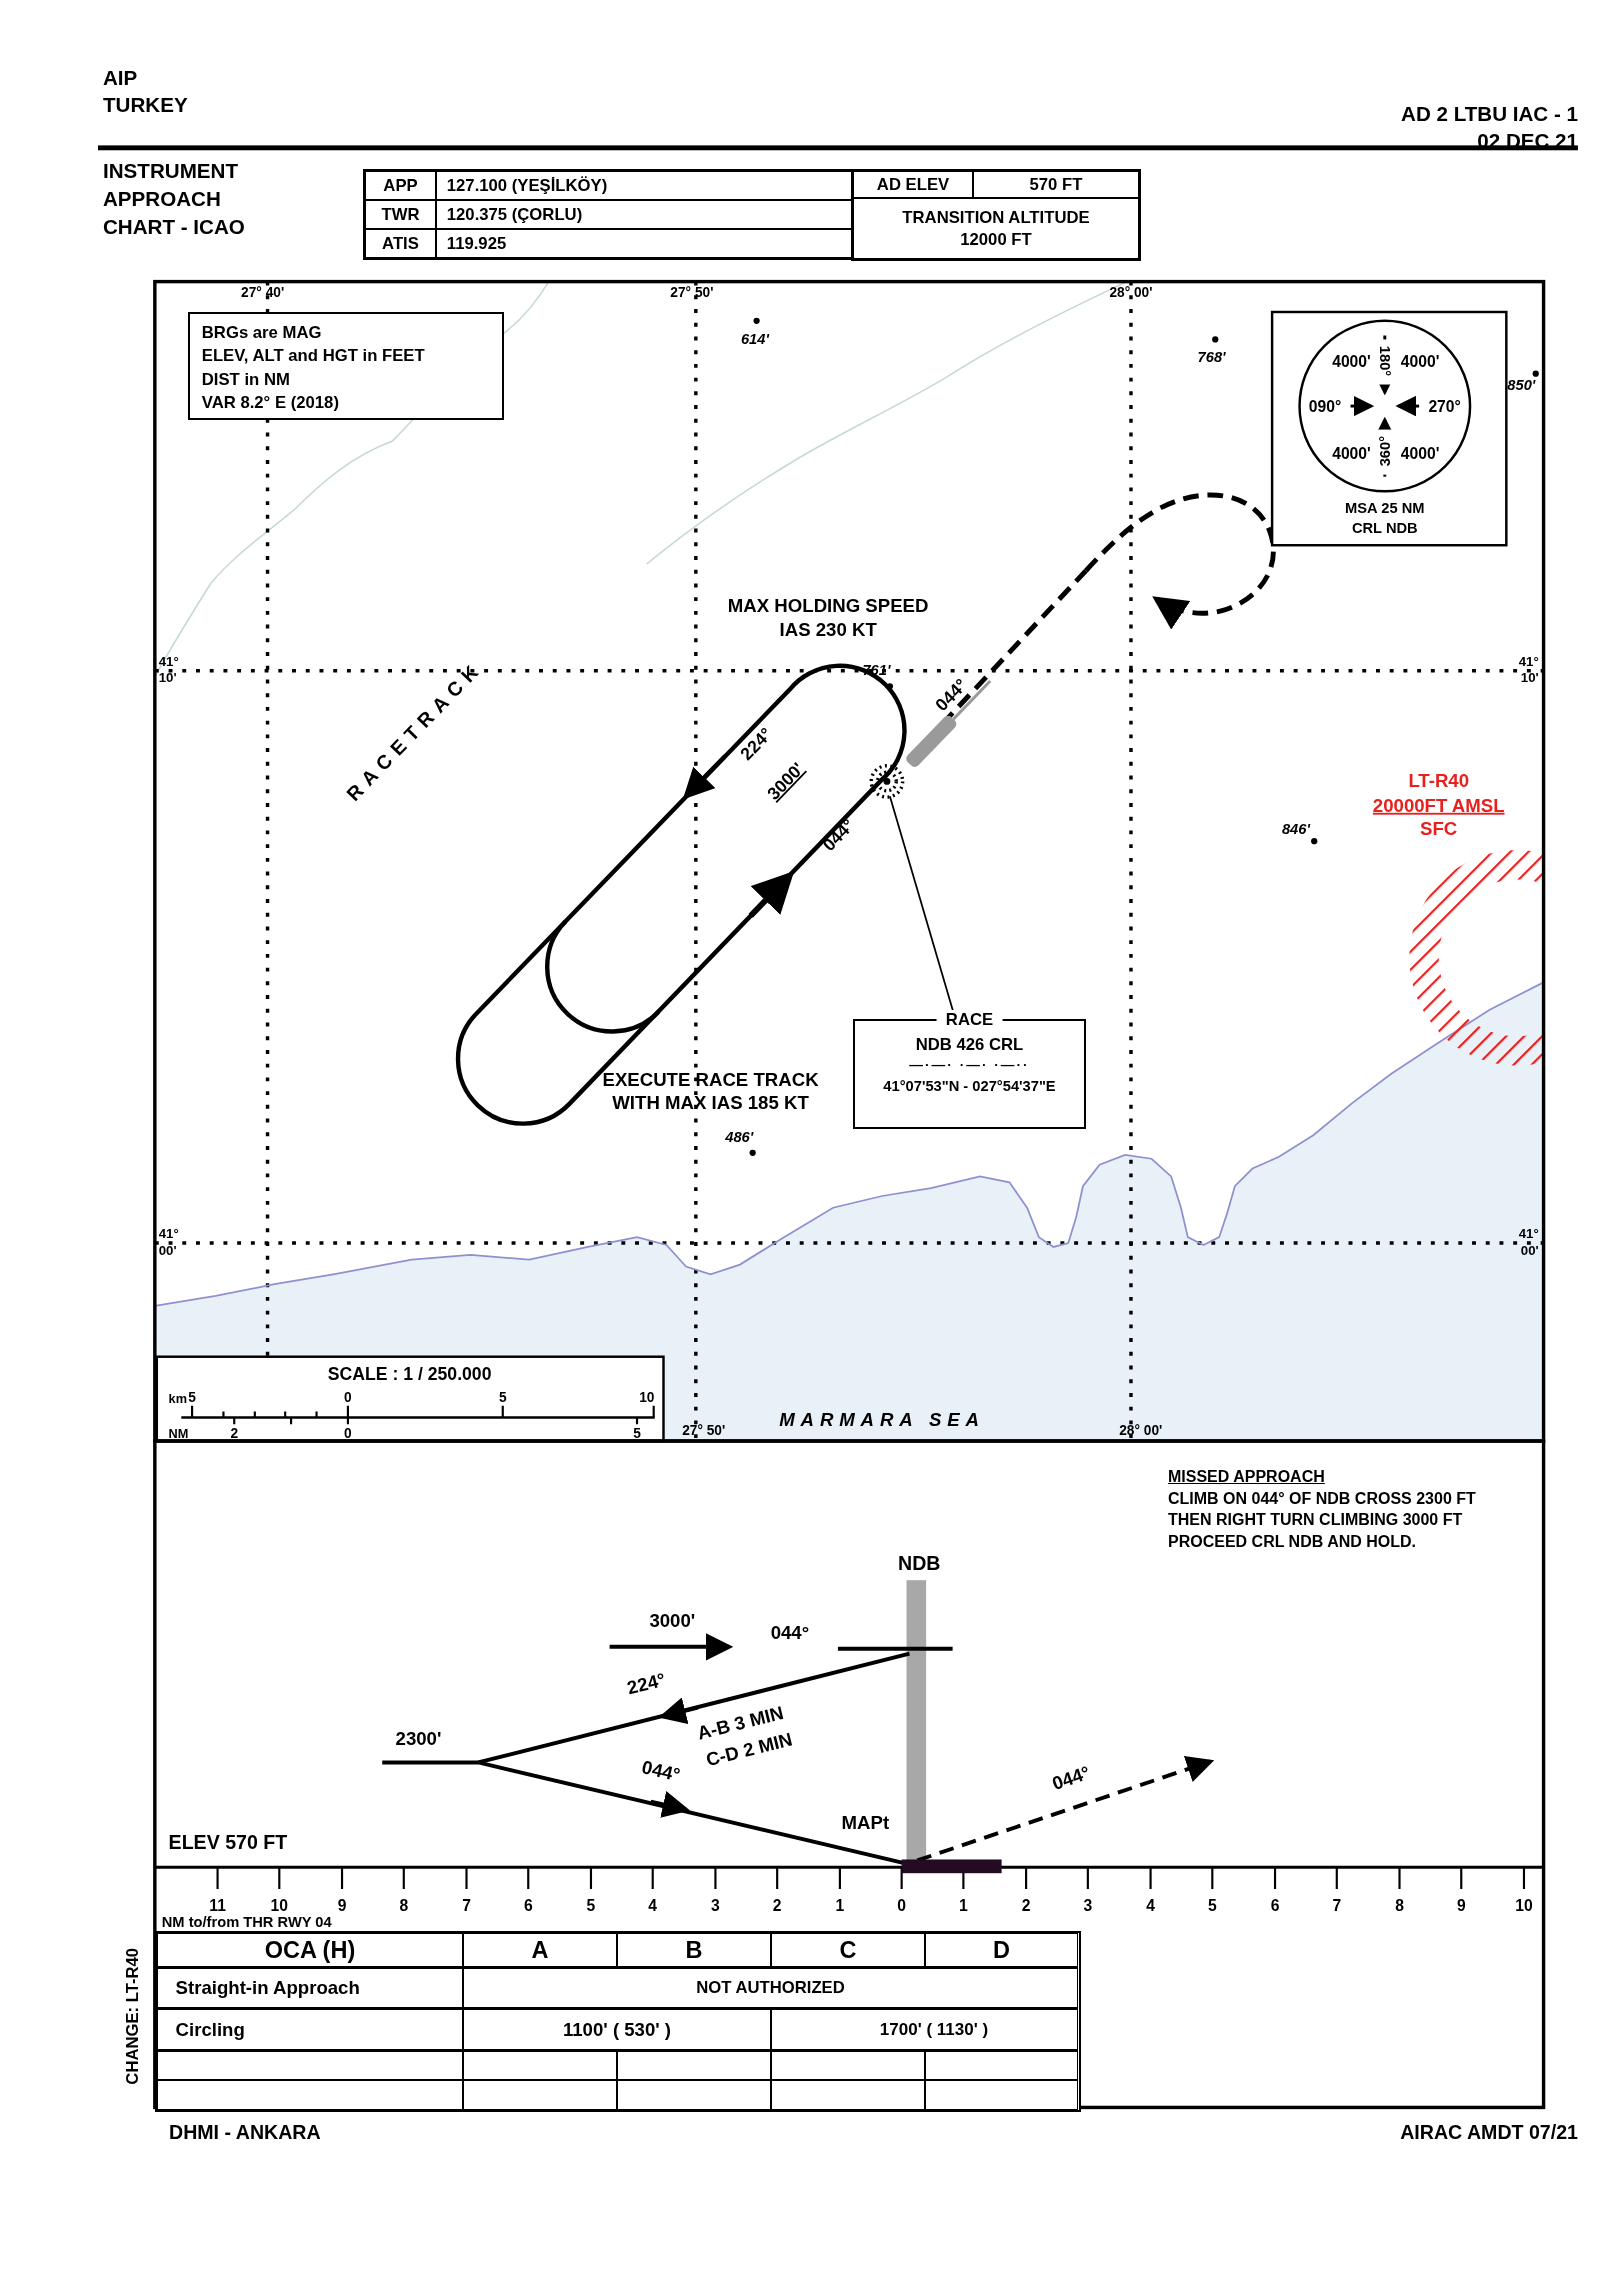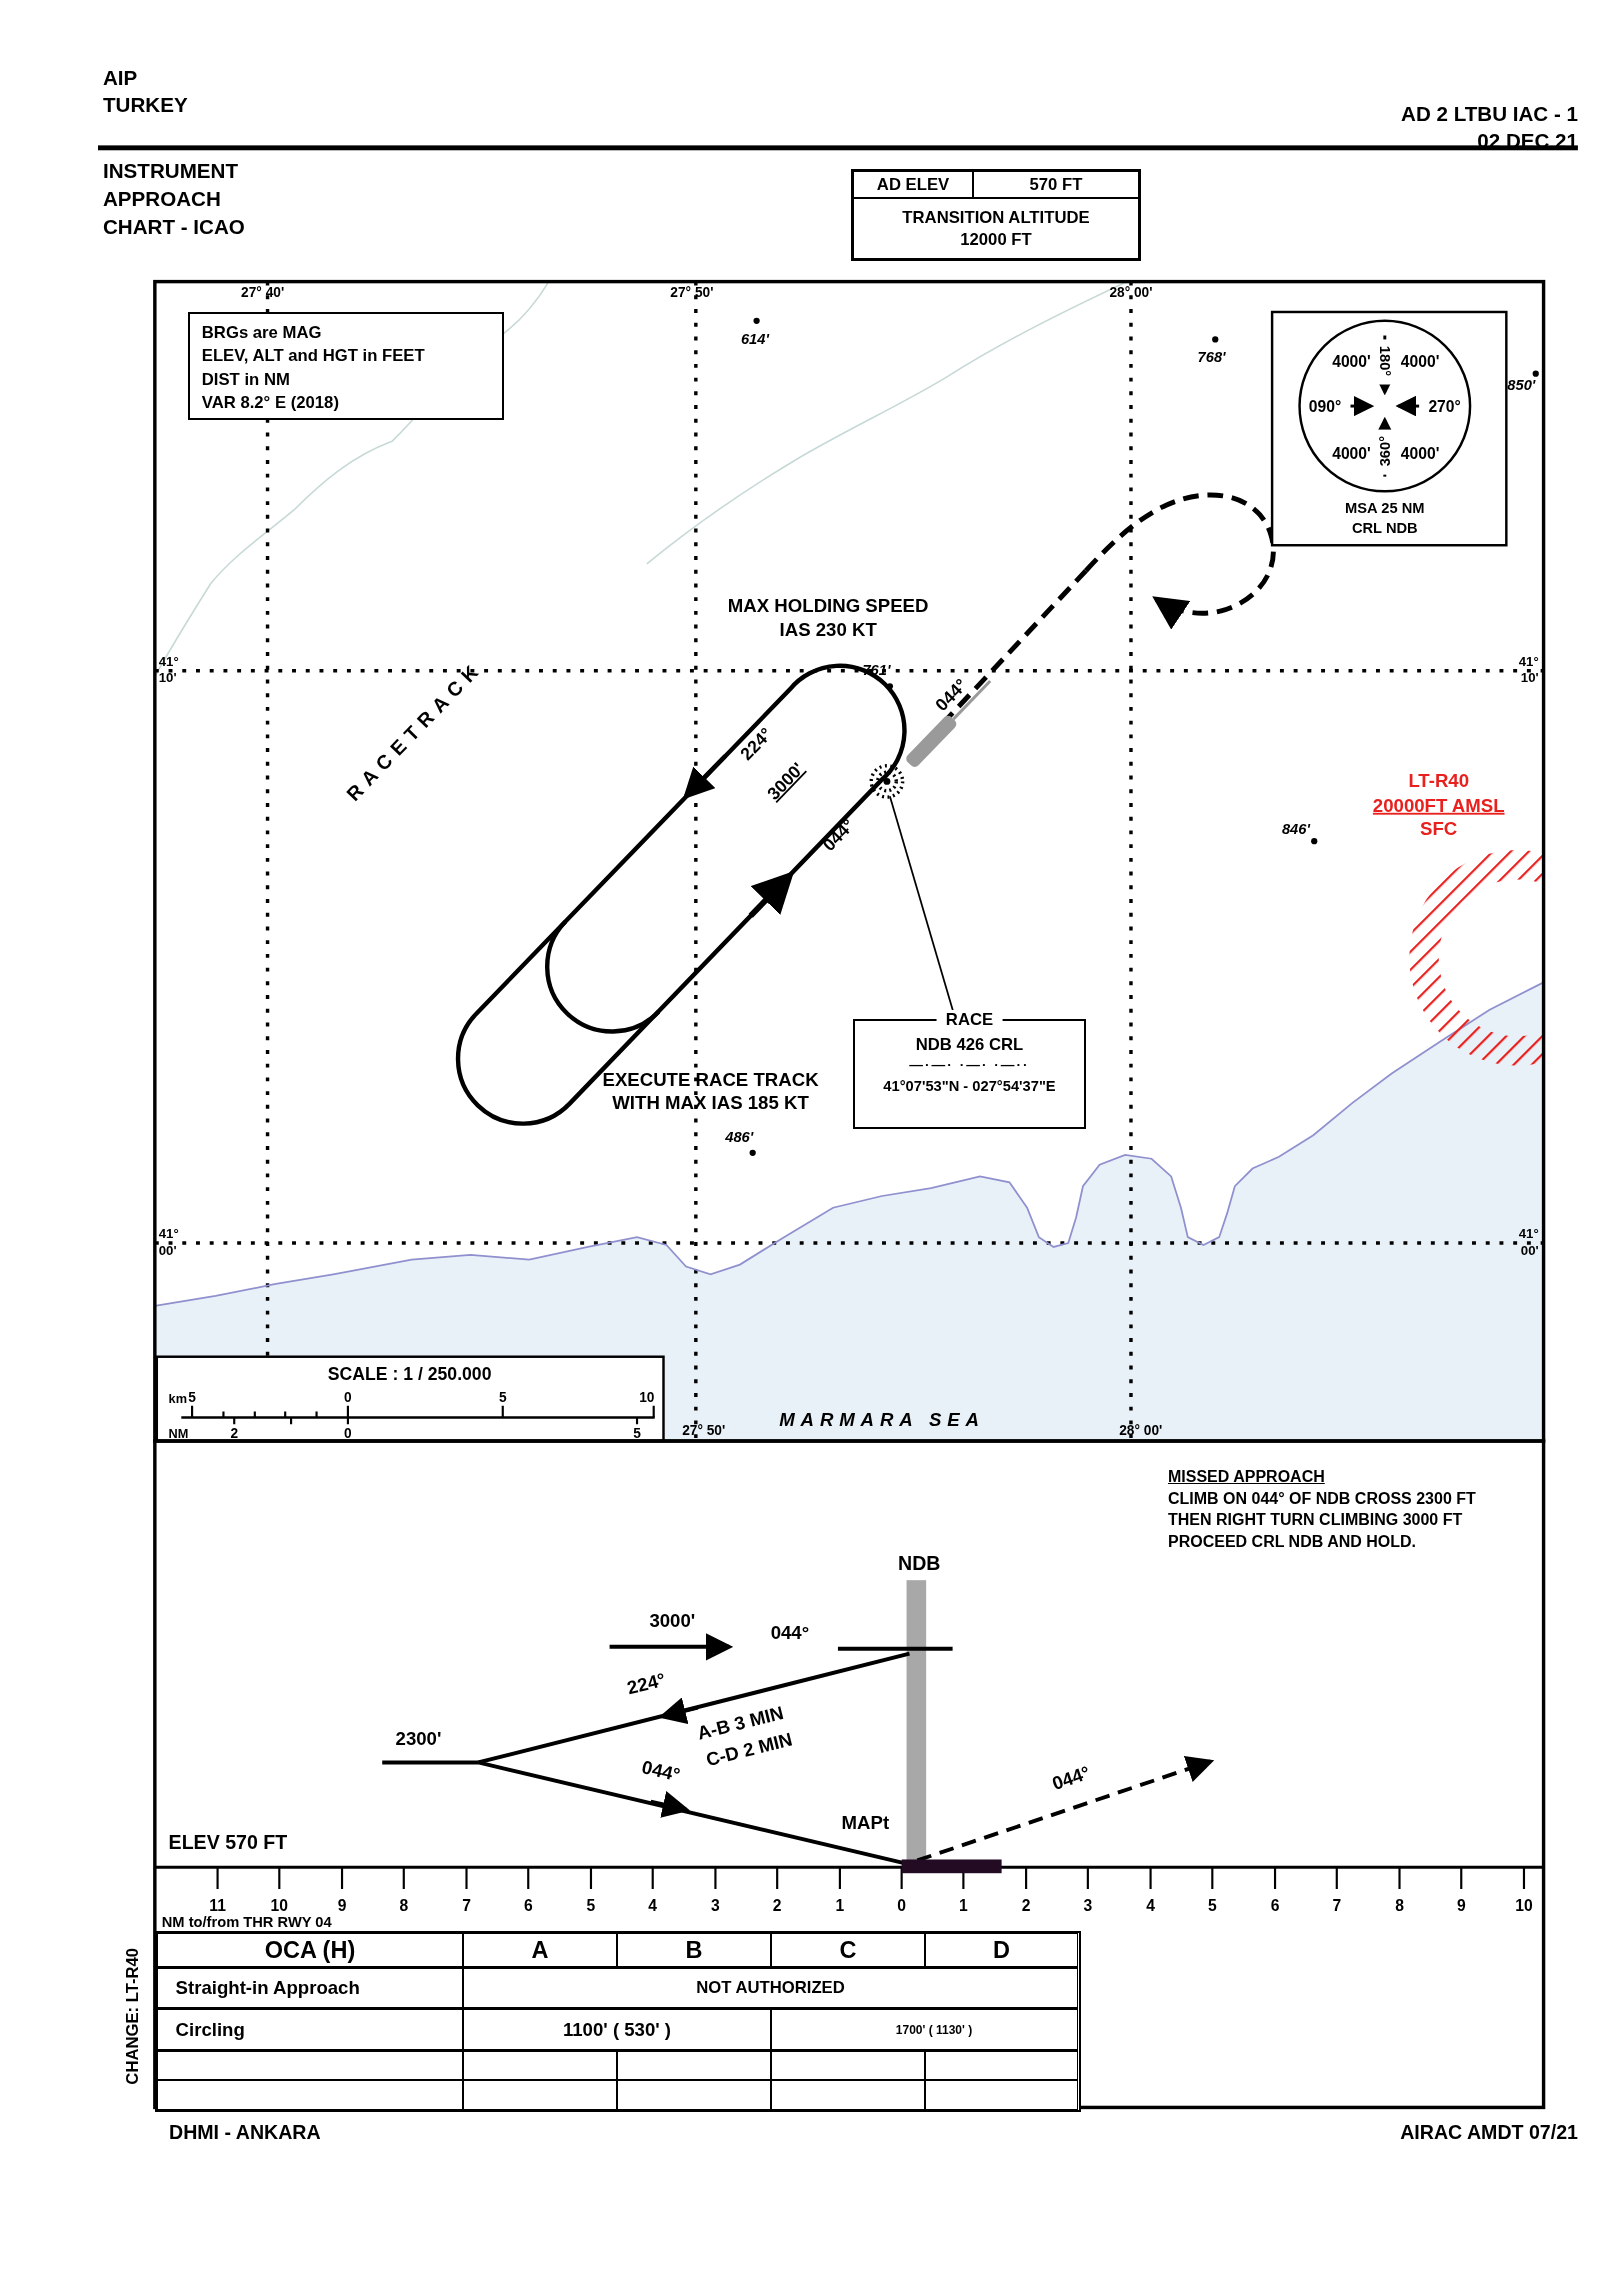--- a/index.html
+++ b/index.html
@@ -237,20 +237,34 @@
     <div>AD 2 LTBU IAC - 1</div>
     <div>02 DEC 21</div>
   </div>
 
   <div class="abs b" style="left:103px;top:157px;font-size:20.6px;line-height:28px;z-index:2;">
     <div>INSTRUMENT</div>
     <div>APPROACH</div>
     <div>CHART - ICAO</div>
   </div>
 
+  <div class="abs" style="left:363px;top:169px;width:488px;border:2.9px solid #000;z-index:2;background:#fff;">
+    <div style="display:flex;height:29px;">
+      <div class="cell ctr b" style="width:71px;font-size:16.7px;">APP</div>
+      <div class="cell b" style="flex:1;font-size:16.7px;padding-left:9.8px;">127.100 (YEŞİLKÖY)</div>
+    </div>
+    <div style="display:flex;height:29px;">
+      <div class="cell ctr b" style="width:71px;font-size:16.7px;">TWR</div>
+      <div class="cell b" style="flex:1;font-size:16.7px;padding-left:9.8px;">120.375 (ÇORLU)</div>
+    </div>
+    <div style="display:flex;height:29px;">
+      <div class="cell ctr b" style="width:71px;font-size:16.7px;">ATIS</div>
+      <div class="cell b" style="flex:1;font-size:16.7px;padding-left:9.8px;">119.925</div>
+    </div>
+  </div>
 
   <div class="abs" style="left:851px;top:169px;width:286px;border:2.9px solid #000;z-index:2;background:#fff;">
     <div style="display:flex;height:27.4px;">
       <div class="cell ctr b" style="width:120px;font-size:16.7px;">AD ELEV</div>
       <div class="cell ctr b" style="flex:1;font-size:16.7px;">570 FT</div>
     </div>
     <div class="cell ctr b" style="height:61px;flex-direction:column;justify-content:center;font-size:16.7px;line-height:21.6px;">
       <div>TRANSITION ALTITUDE</div>
       <div>12000 FT</div>
     </div>
@@ -283,21 +297,21 @@
     <div class="cell ctr b" style="font-size:23.5px;border-bottom-width:2.9px;">A</div>
     <div class="cell ctr b" style="font-size:23.5px;border-bottom-width:2.9px;">B</div>
     <div class="cell ctr b" style="font-size:23.5px;border-bottom-width:2.9px;">C</div>
     <div class="cell ctr b" style="font-size:23.5px;border-bottom-width:2.9px;">D</div>
 
     <div class="cell b" style="height:41px;font-size:18.6px;padding-left:17.6px;border-bottom-width:2.9px;">Straight-in Approach</div>
     <div class="cell ctr b" style="grid-column:span 4;font-size:16.7px;border-bottom-width:2.9px;">NOT AUTHORIZED</div>
 
     <div class="cell b" style="height:42px;font-size:18.6px;padding-left:17.6px;border-bottom-width:2.9px;">Circling</div>
     <div class="cell ctr b" style="grid-column:span 2;font-size:18.6px;border-bottom-width:2.9px;text-align:center;">1100' ( 530' )</div>
-    <div class="cell ctr b" style="grid-column:span 2;font-size:12px;border-bottom-width:2.9px;padding-left:19px;">1700' ( 1130' )</div>
+    <div class="cell ctr b" style="grid-column:span 2;font-size:17px;border-bottom-width:2.9px;padding-left:19px;">1700' ( 1130' )</div>
 
     <div class="cell" style="height:29px;"></div>
     <div class="cell"></div>
     <div class="cell"></div>
     <div class="cell"></div>
     <div class="cell"></div>
     <div class="cell" style="height:30px;"></div>
     <div class="cell"></div>
     <div class="cell"></div>
     <div class="cell"></div>

